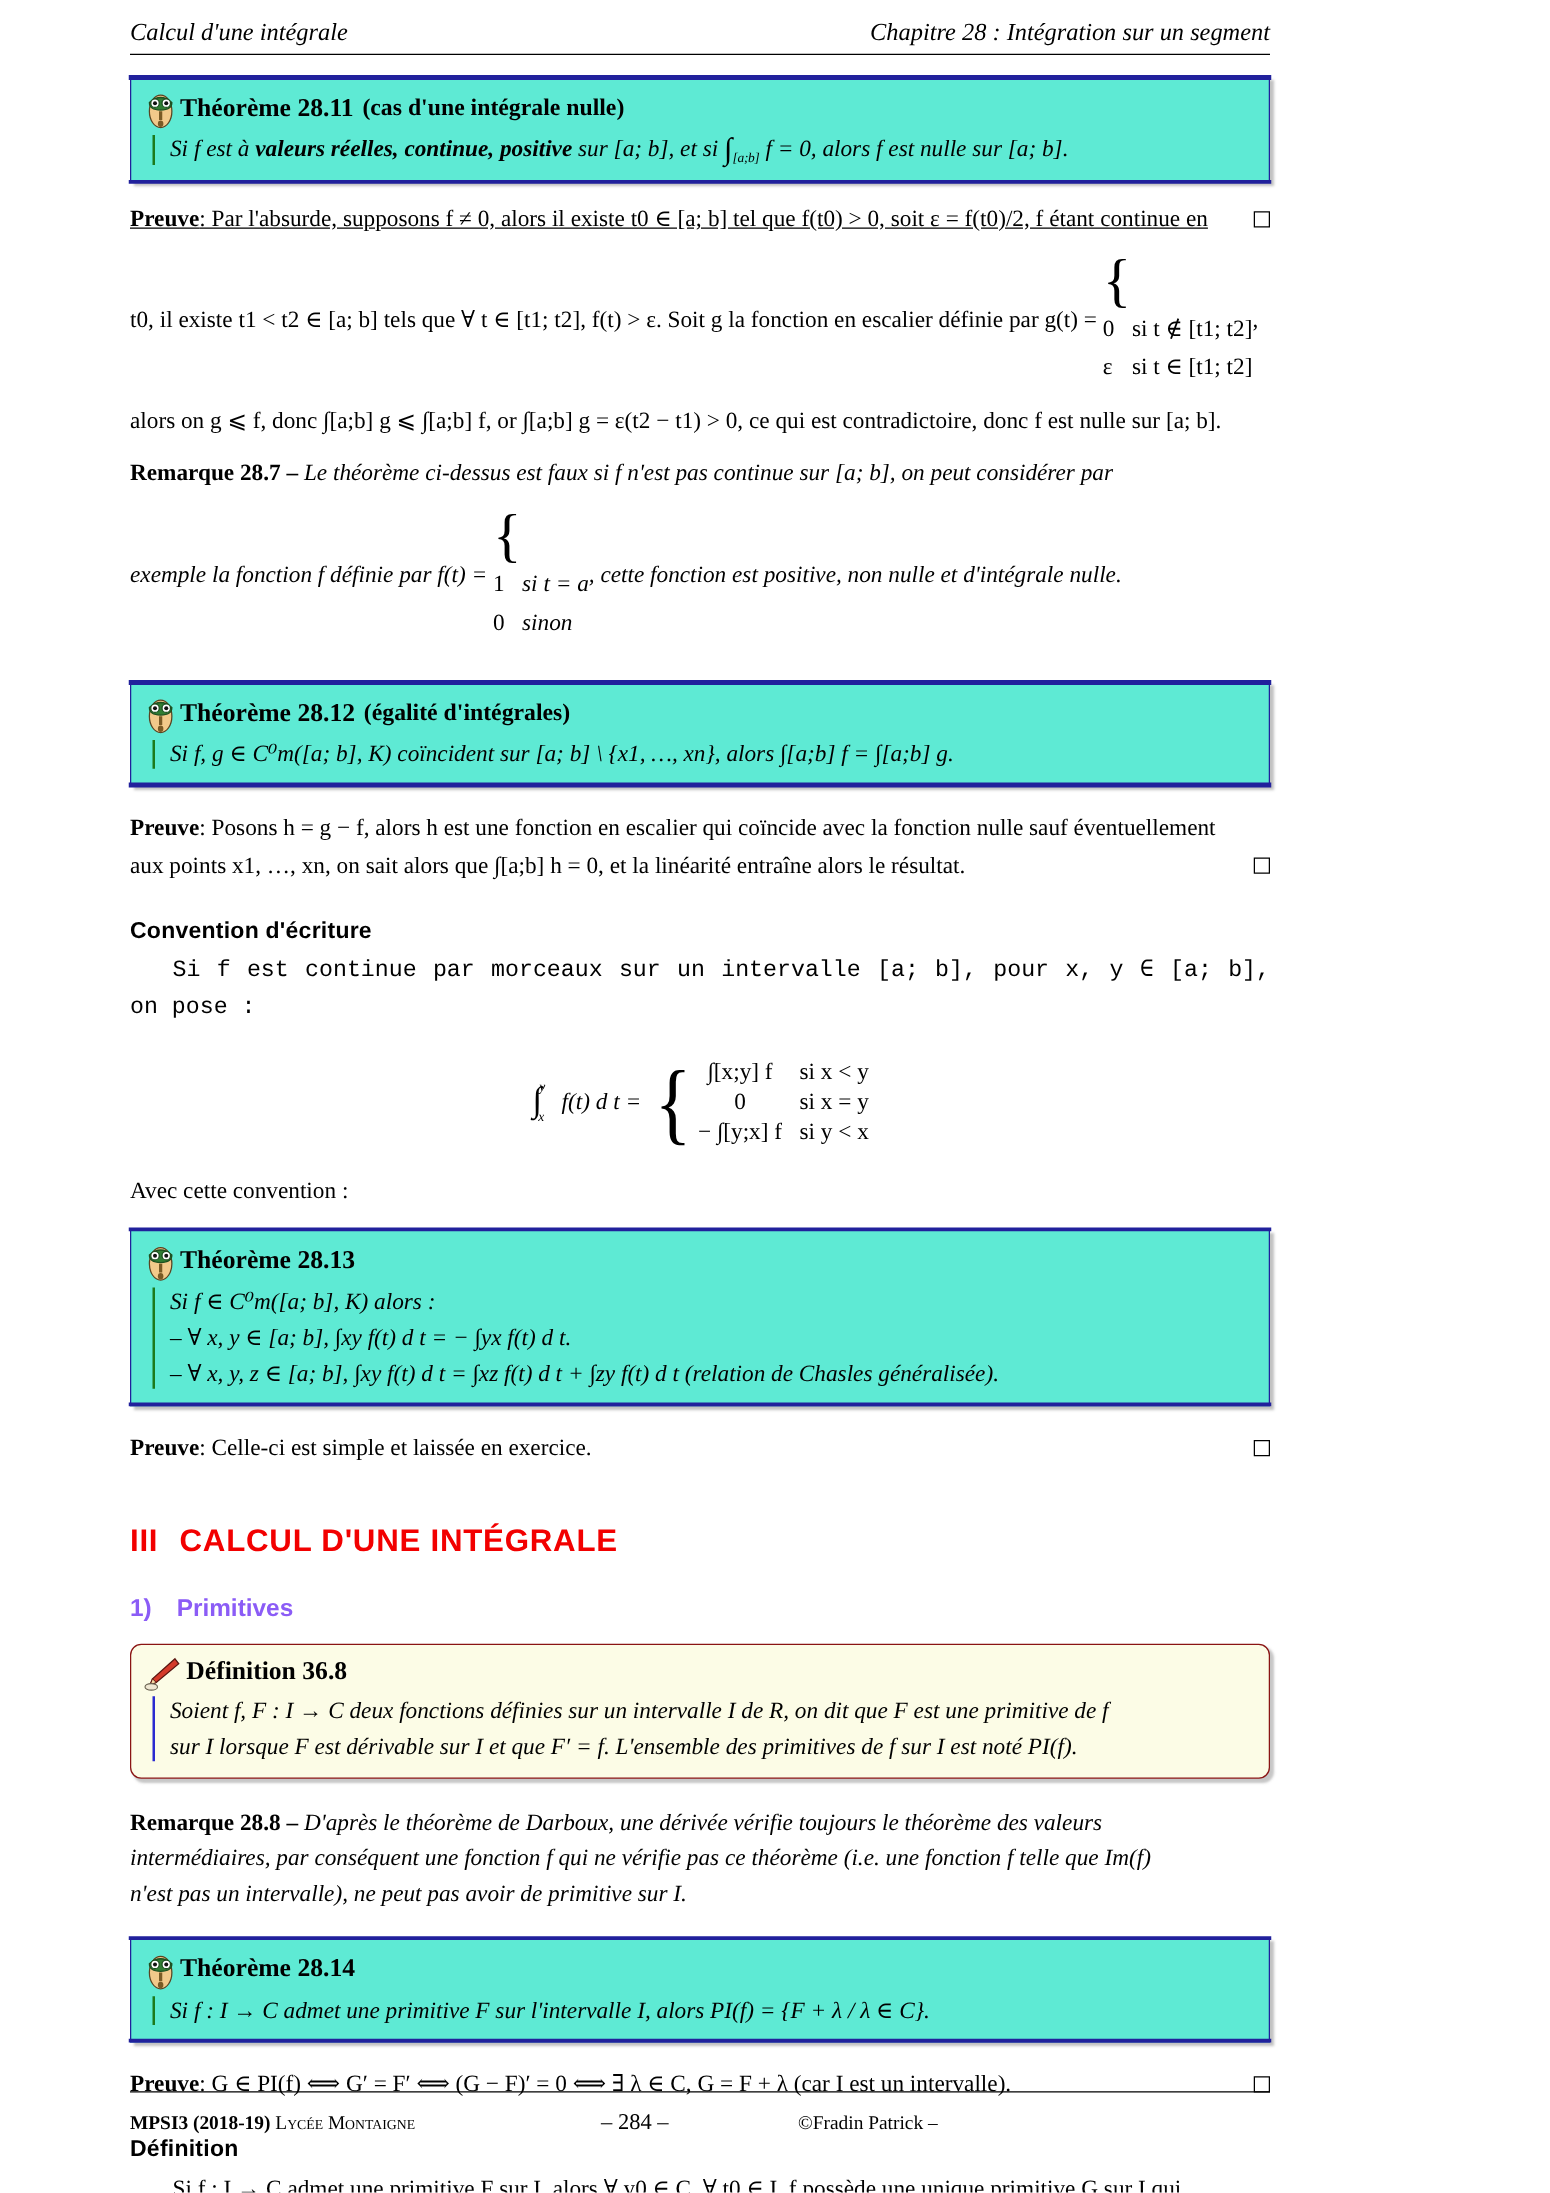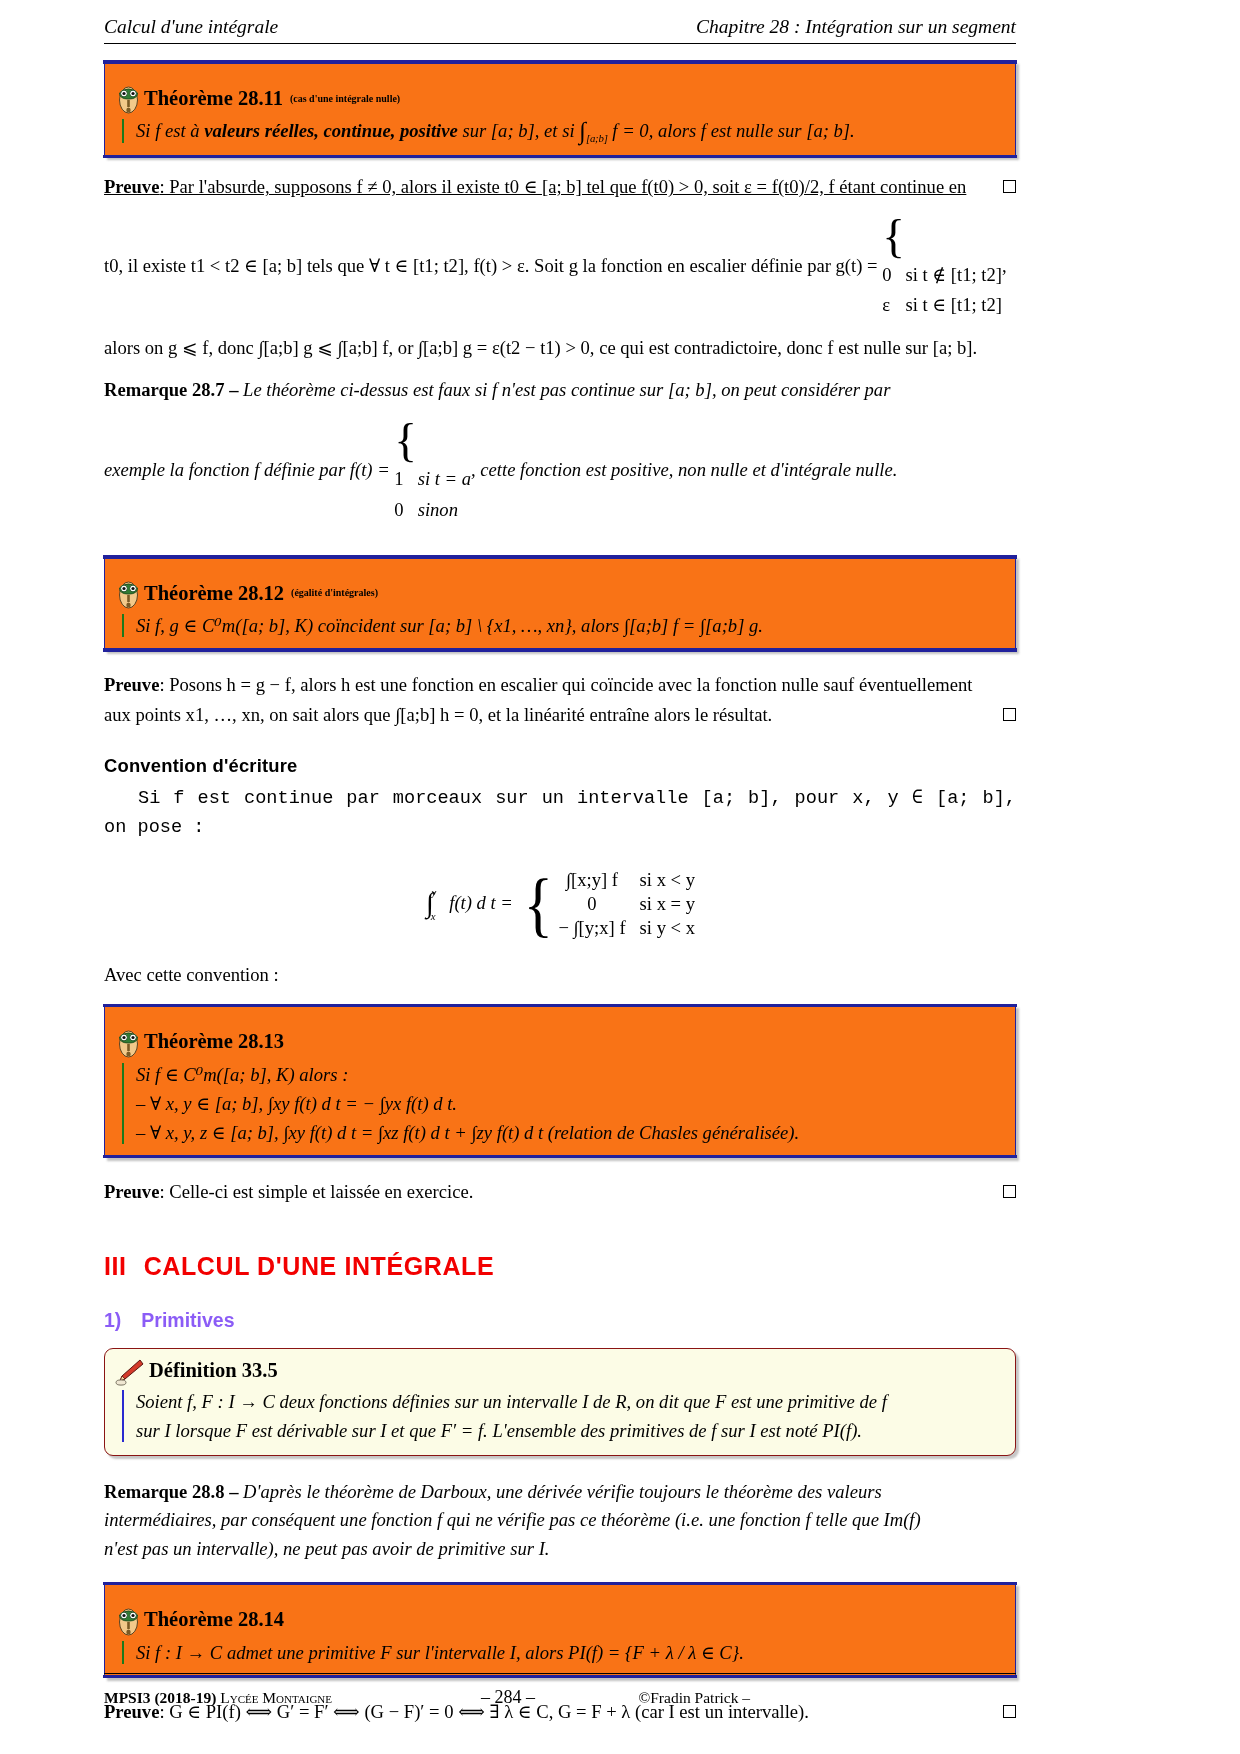--- a/index.html
+++ b/index.html
@@ -114,23 +114,23 @@
   .display-eq {
     text-align: center;
     margin: 26px 0 20px 0;
     font-size: 18.6px;
   }
 
   
   .thmbox {
     position: relative;
     border: 1.6px solid #21219c;
-    background: #f97316;
+    background: #5eead4;
     box-shadow: 3px 3px 2px rgba(120,120,120,0.45);
-    padding: 21px 14px 10px 10px;
+    padding: 10px 14px 10px 10px;
     margin: 17px 0 4px 0;
   }
   .thmbox::before {
     content:"";
     position:absolute; left:-1.6px; right:-1.6px; top:-1.6px;
     height:3.2px; background:#21219c;
   }
   .thmbox::after {
     content:"";
     position:absolute; left:-1.6px; right:-1.6px; bottom:-1.6px;
@@ -146,21 +146,21 @@
     margin: 16px 0 4px 0;
   }
 
   .box-title {
     font-weight: bold;
     font-size: 20.5px;
     display: flex; align-items: center;
     line-height: 1.1;
   }
   .box-title .sub {
-    font-size: 10px;
+    font-size: 19px;
     font-weight: bold;
     margin-left: 7px;
     text-align: right;
   }
   .box-body {
     margin-top: 3px;
     padding-left: 21px;
     position: relative;
     font-size: 18.6px;
     line-height: 1.56;
@@ -417,21 +417,21 @@
     <span class="num">1)</span><span>Primitives</span>
   </h3>
 
   <div class="defbox">
     <div class="box-title">
       <svg class="pen" viewBox="0 0 30 28">
         <path d="M25 2 L28 6 L10 21 L5 23 L7 18 Z" fill="#d43a2a" stroke="#5a1510" stroke-width="1"></path>
         <path d="M5 23 L7 18 L10 21 Z" fill="#f5d7a0" stroke="#5a1510" stroke-width="0.8"></path>
         <ellipse cx="6" cy="24.5" rx="5" ry="2.6" fill="#efe7d2" stroke="#6a6352" stroke-width="0.9"></ellipse>
       </svg>
-      <span>Définition 33.5</span>
+      <span>Définition 36.8</span>
     </div>
     <div class="box-body">
       <span class="li">Soient f, F : I → C deux fonctions définies sur un intervalle I de R, on dit que F est une primitive de f</span>
       <span class="li">sur I lorsque F est dérivable sur I et que F′ = f. L'ensemble des primitives de f sur I est noté PI(f).</span>
     </div>
   </div>
 
   <div class="para" style="margin-top:22px;">
     <b>Remarque 28.8 –</b>
     <i>D'après le théorème de Darboux, une dérivée vérifie toujours le théorème des valeurs</i>

